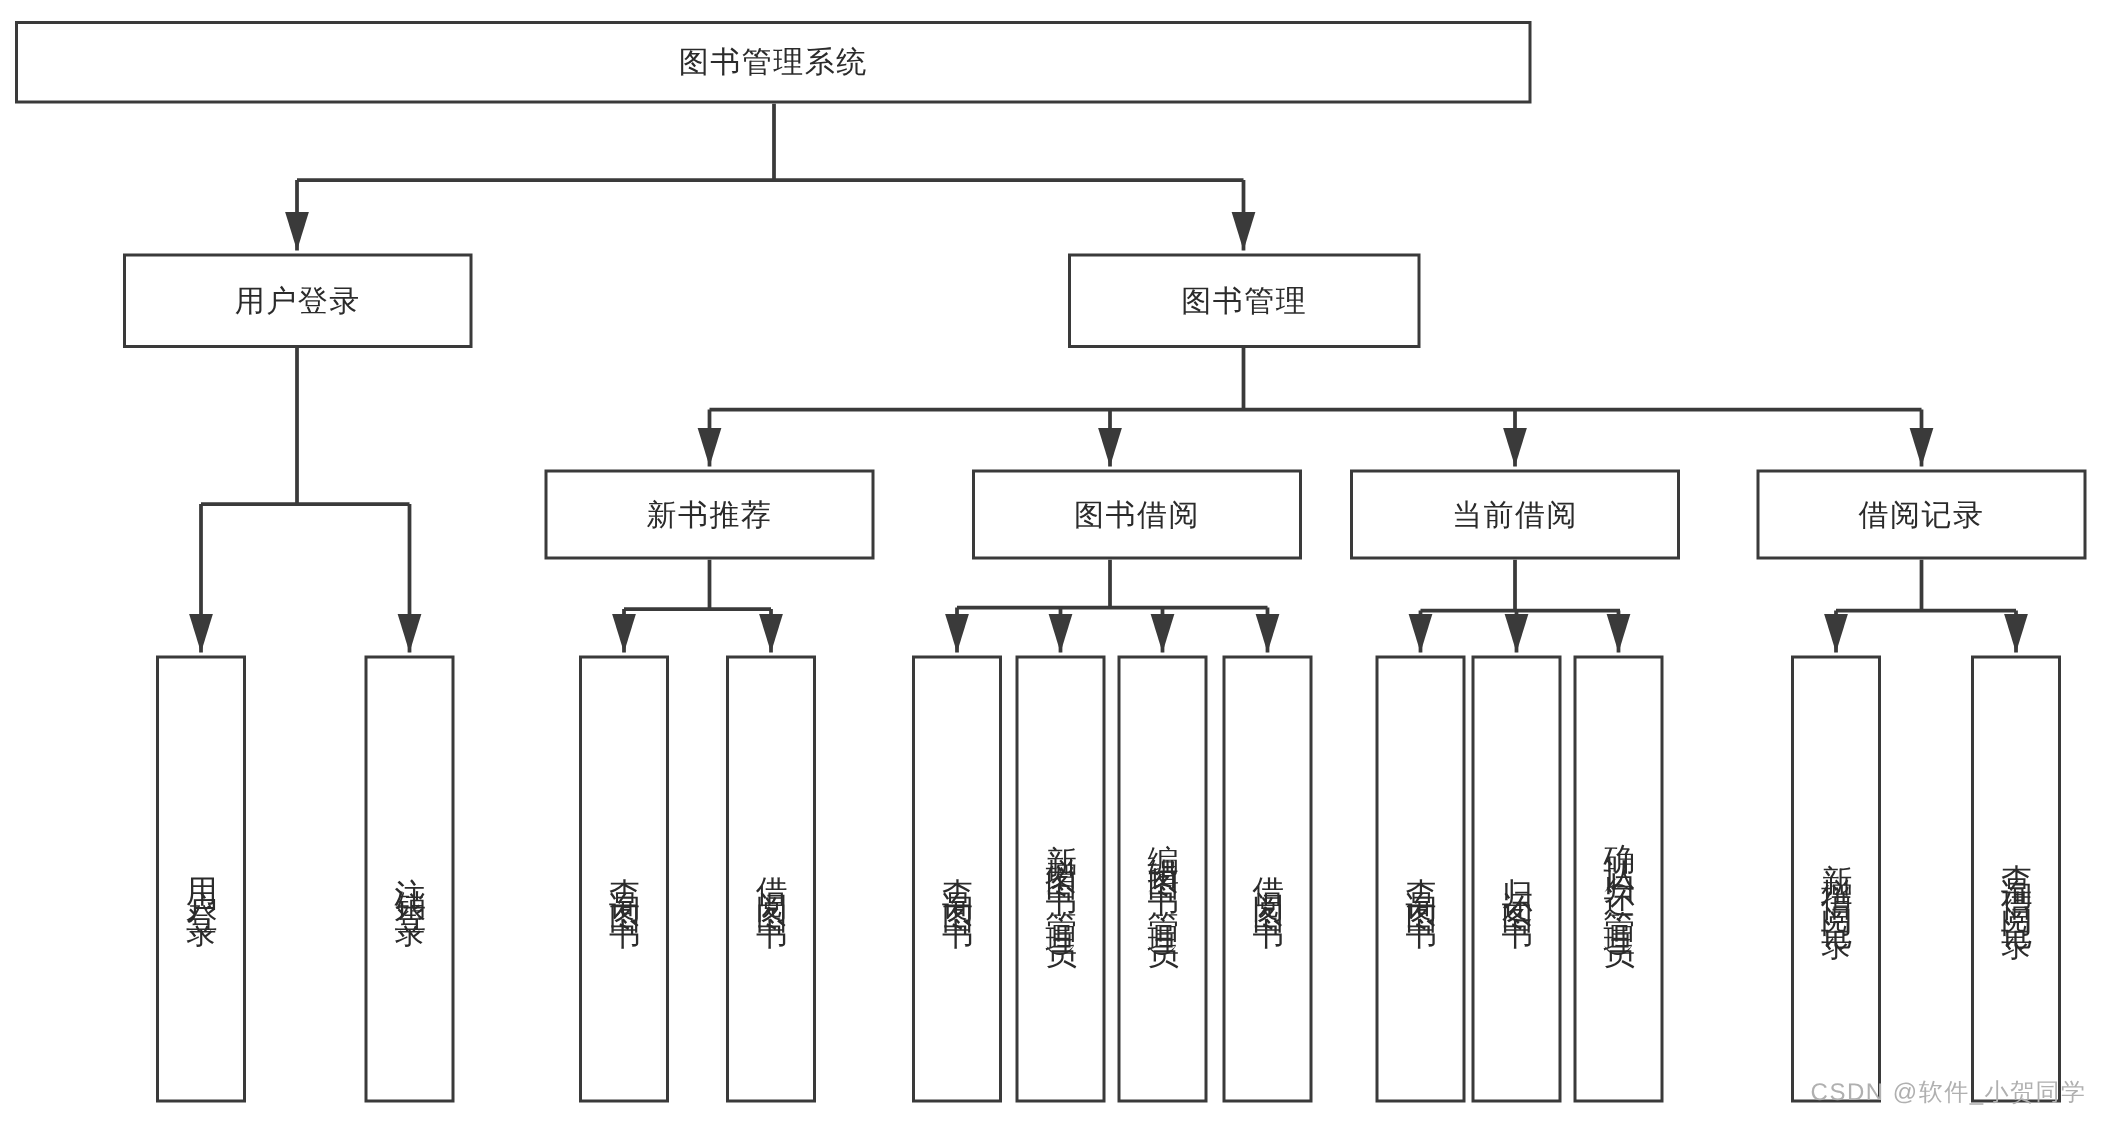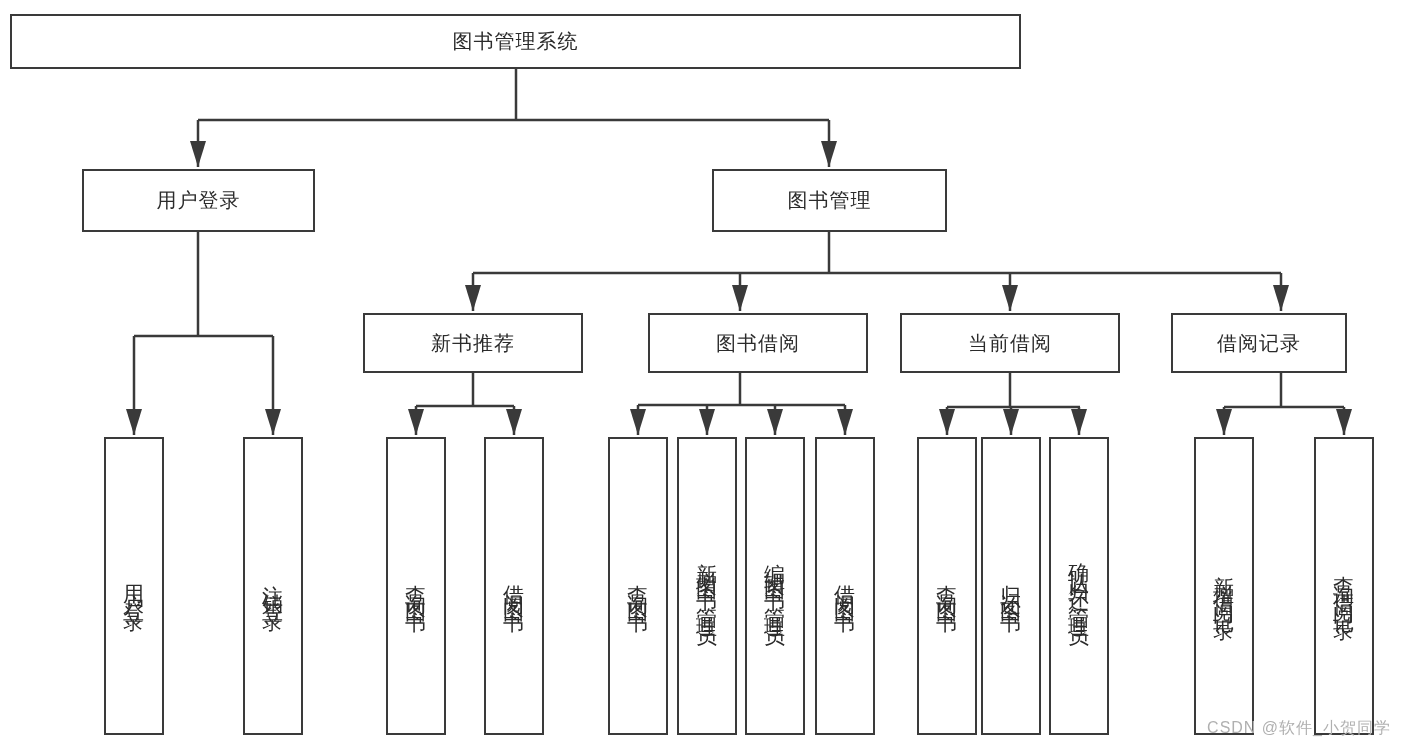--- a/index.html
+++ b/index.html
@@ -115,21 +115,21 @@
 
   <div class="node" style="left:712px;top:169px;width:235px;height:63px;">
     <span>图书管理</span>
   </div>
   <div class="node" style="left:648px;top:313px;width:220px;height:60px;">
     <span>图书借阅</span>
   </div>
   <div class="node" style="left:900px;top:313px;width:220px;height:60px;">
     <span>当前借阅</span>
   </div>
-  <div class="node" style="left:1171px;top:313px;width:176px;height:60px;">
+  <div class="node" style="left:1171px;top:313px;width:220px;height:60px;">
     <span>借阅记录</span>
   </div>
 
   <div class="node vbox" style="left:104px;top:437px;width:60px;height:298px;">
     <span class="vtext">用户登录</span>
   </div>
   <div class="node vbox" style="left:243px;top:437px;width:60px;height:298px;">
     <span class="vtext">注销登录</span>
   </div>
 

